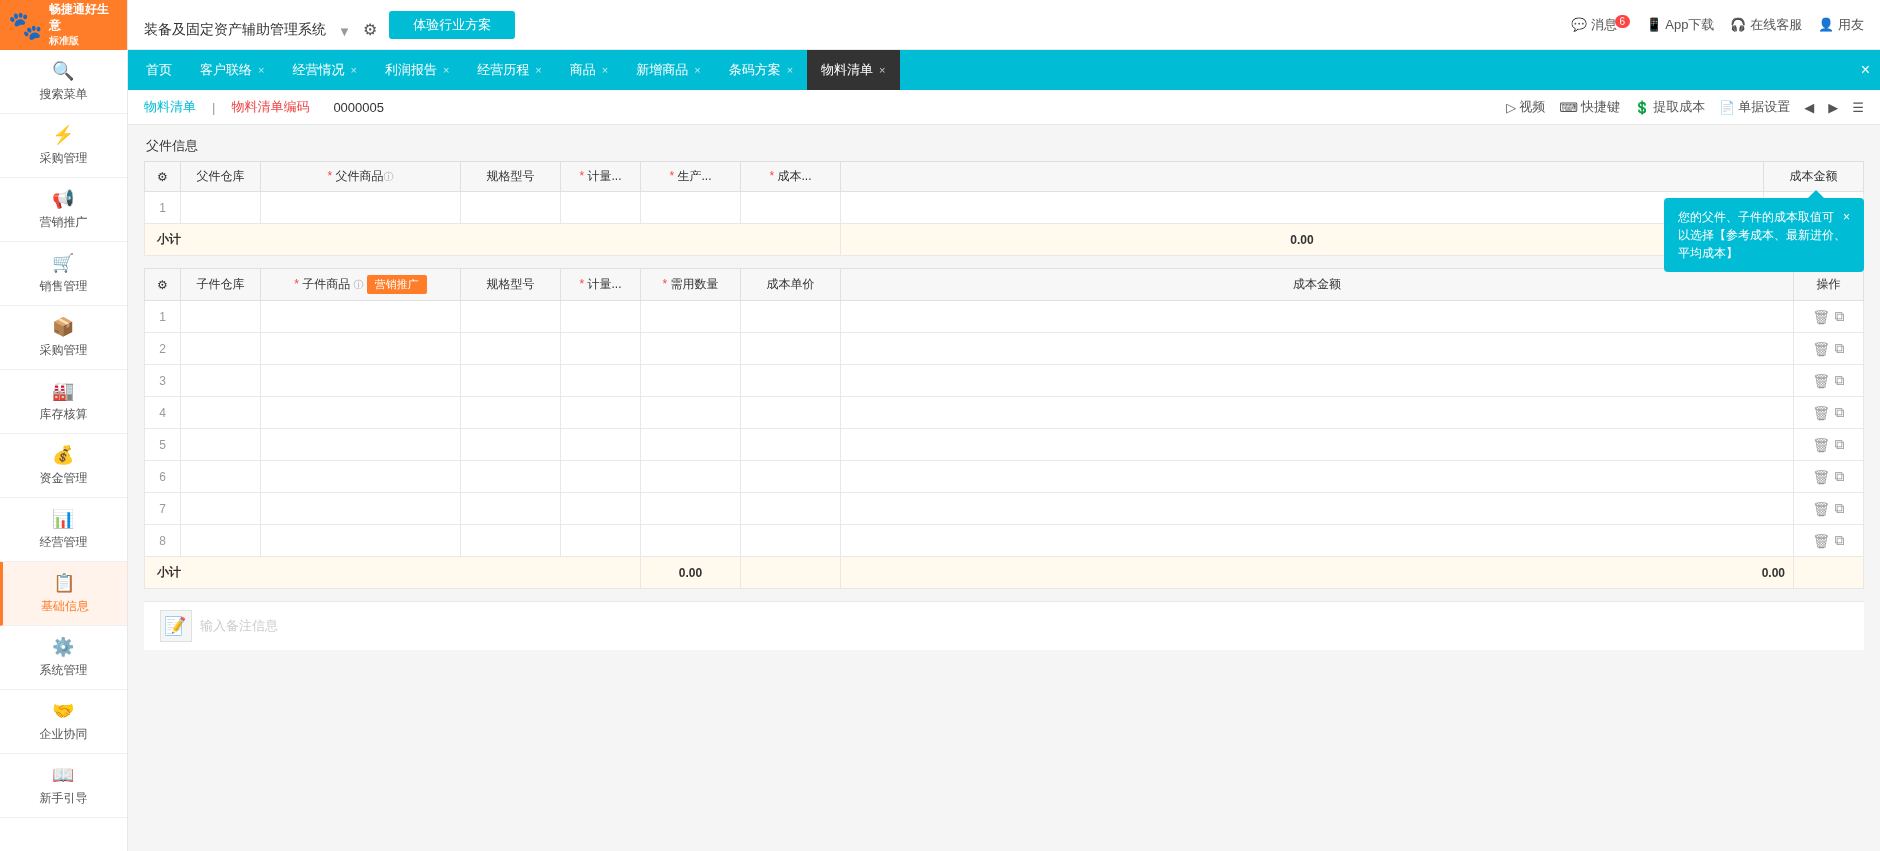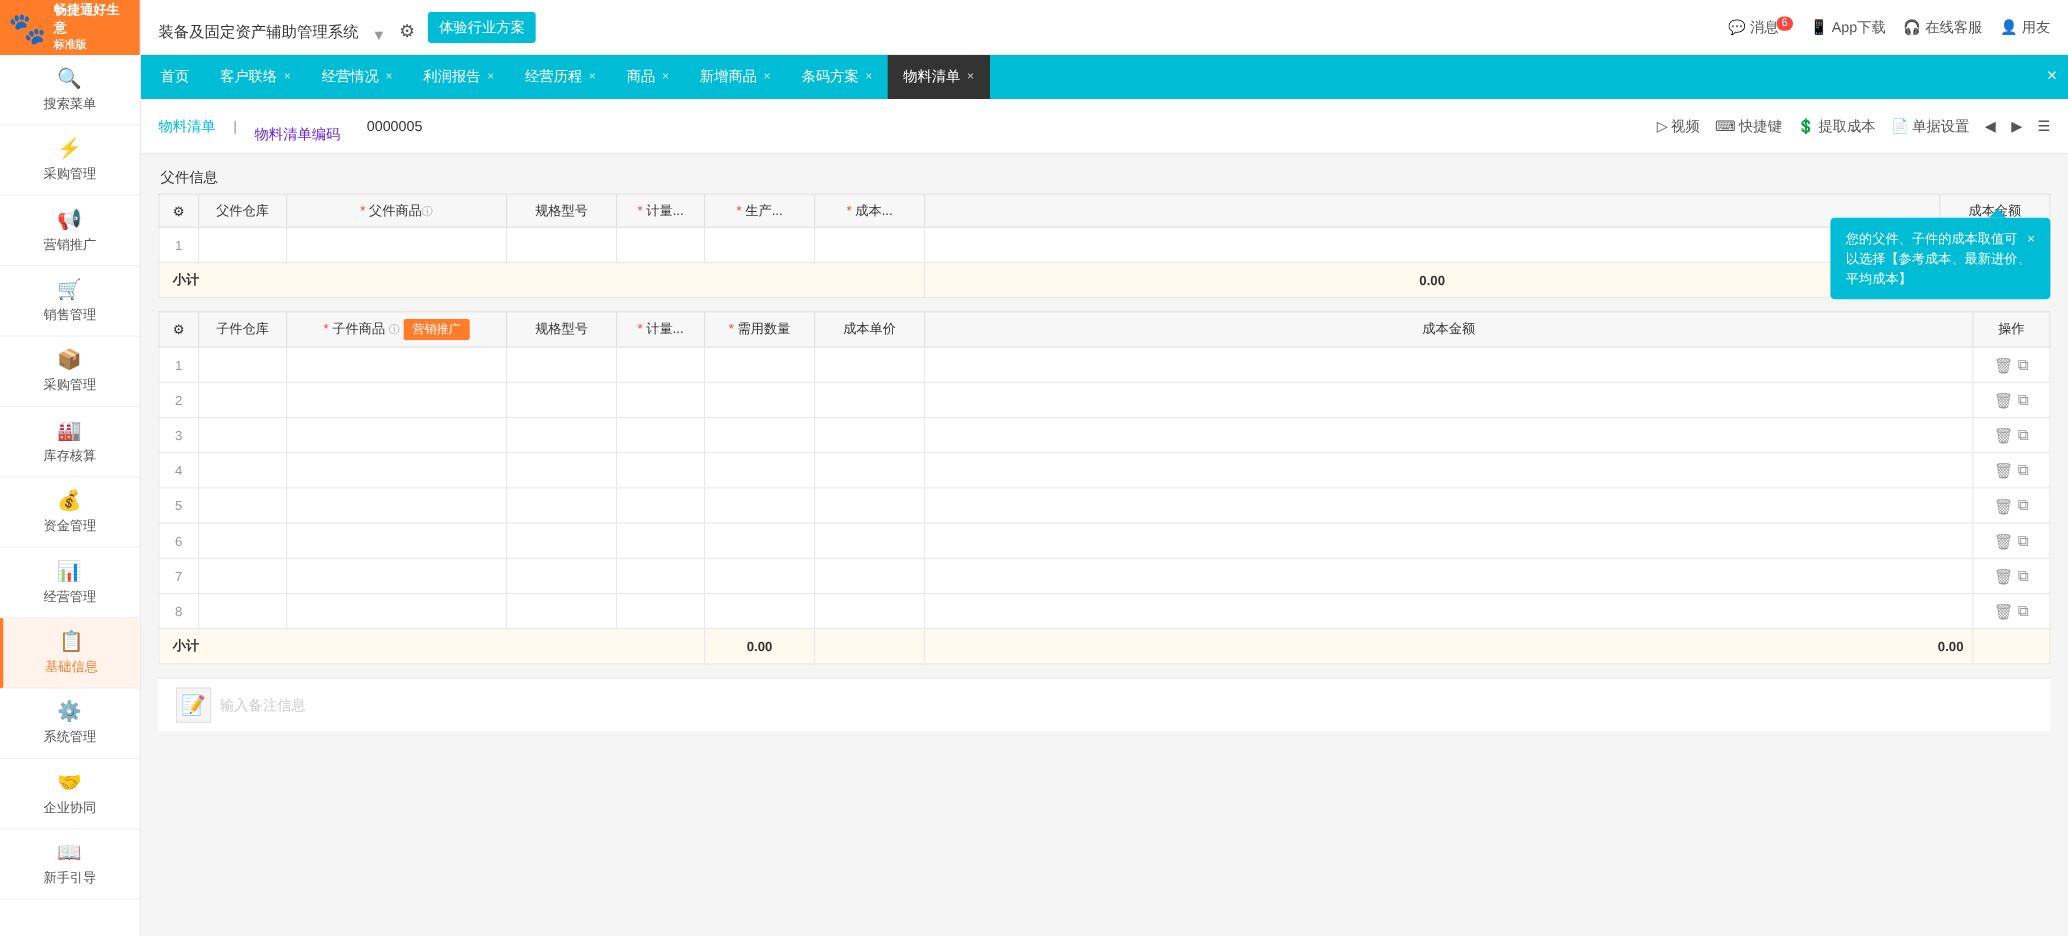--- a/index.html
+++ b/index.html
@@ -71,21 +71,21 @@
       display: flex;
       align-items: center;
       gap: 16px;
       font-size: 13px;
       color: #555;
     }
     .top-btn {
       background: #00bcd4;
       color: white;
       border: none;
-      padding: 5px 10px;
+      padding: 5px 24px;
       border-radius: 3px;
       cursor: pointer;
       font-size: 13px;
     }
     .badge {
       background: #f44;
       color: white;
       border-radius: 10px;
       padding: 1px 5px;
       font-size: 10px;
@@ -139,21 +139,21 @@
     .page-toolbar {
       background: #fff;
       padding: 8px 16px;
       display: flex;
       align-items: center;
       gap: 16px;
       border-bottom: 1px solid #e8e8e8;
     }
     .page-toolbar .breadcrumb { color: #00bcd4; font-size: 13px; cursor: pointer; }
     .page-toolbar .separator { color: #999; }
-    .page-toolbar .page-title-label { color: #6d28d9; font-size: 13px; margin-top: 15px; }
+    .page-toolbar .page-title-label { color: #ef4444; font-size: 13px; }
     .page-toolbar .code-label { color: #333; font-size: 13px; margin-left: 8px; }
     .toolbar-right {
       margin-left: auto;
       display: flex;
       align-items: center;
       gap: 14px;
       font-size: 13px;
       color: #555;
     }
     .toolbar-right span { cursor: pointer; display: flex; align-items: center; gap: 3px; }

